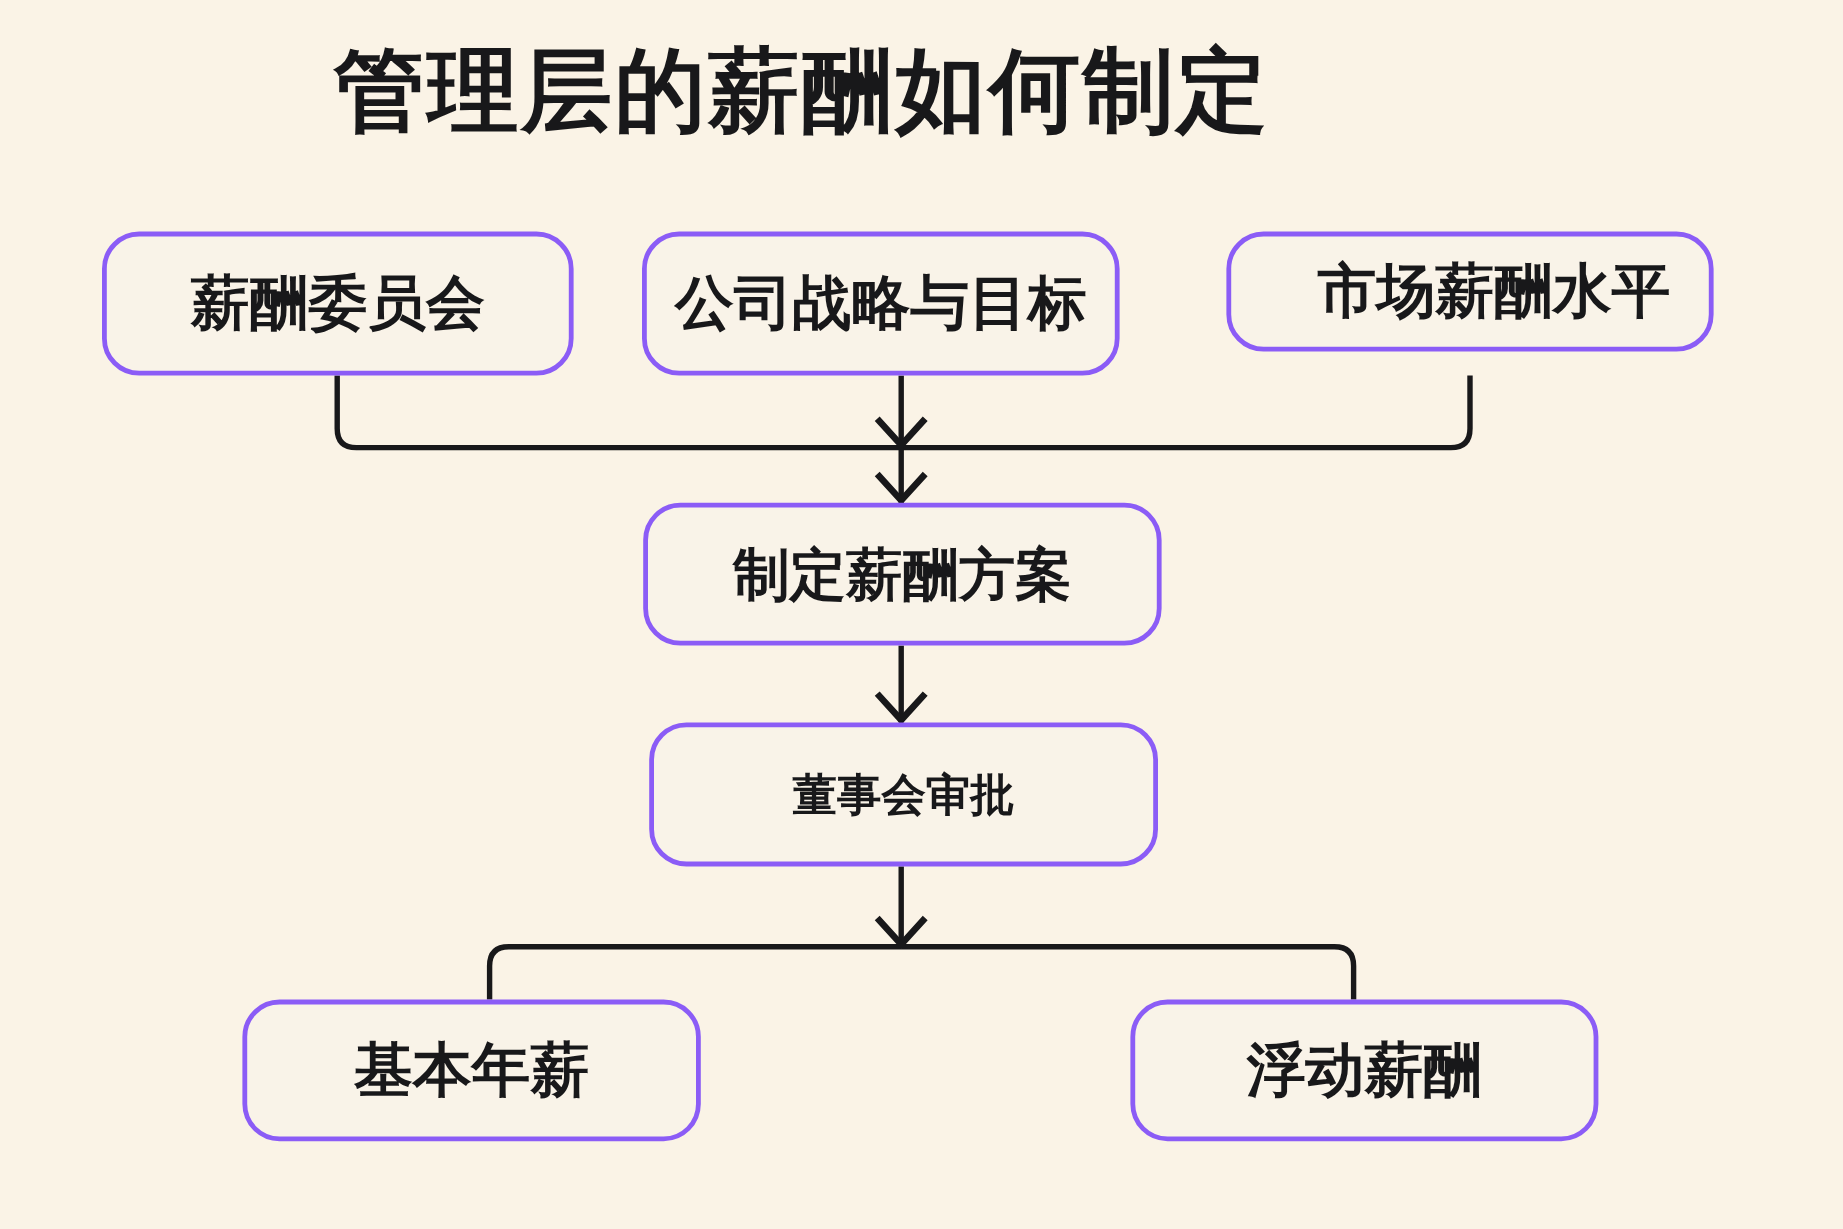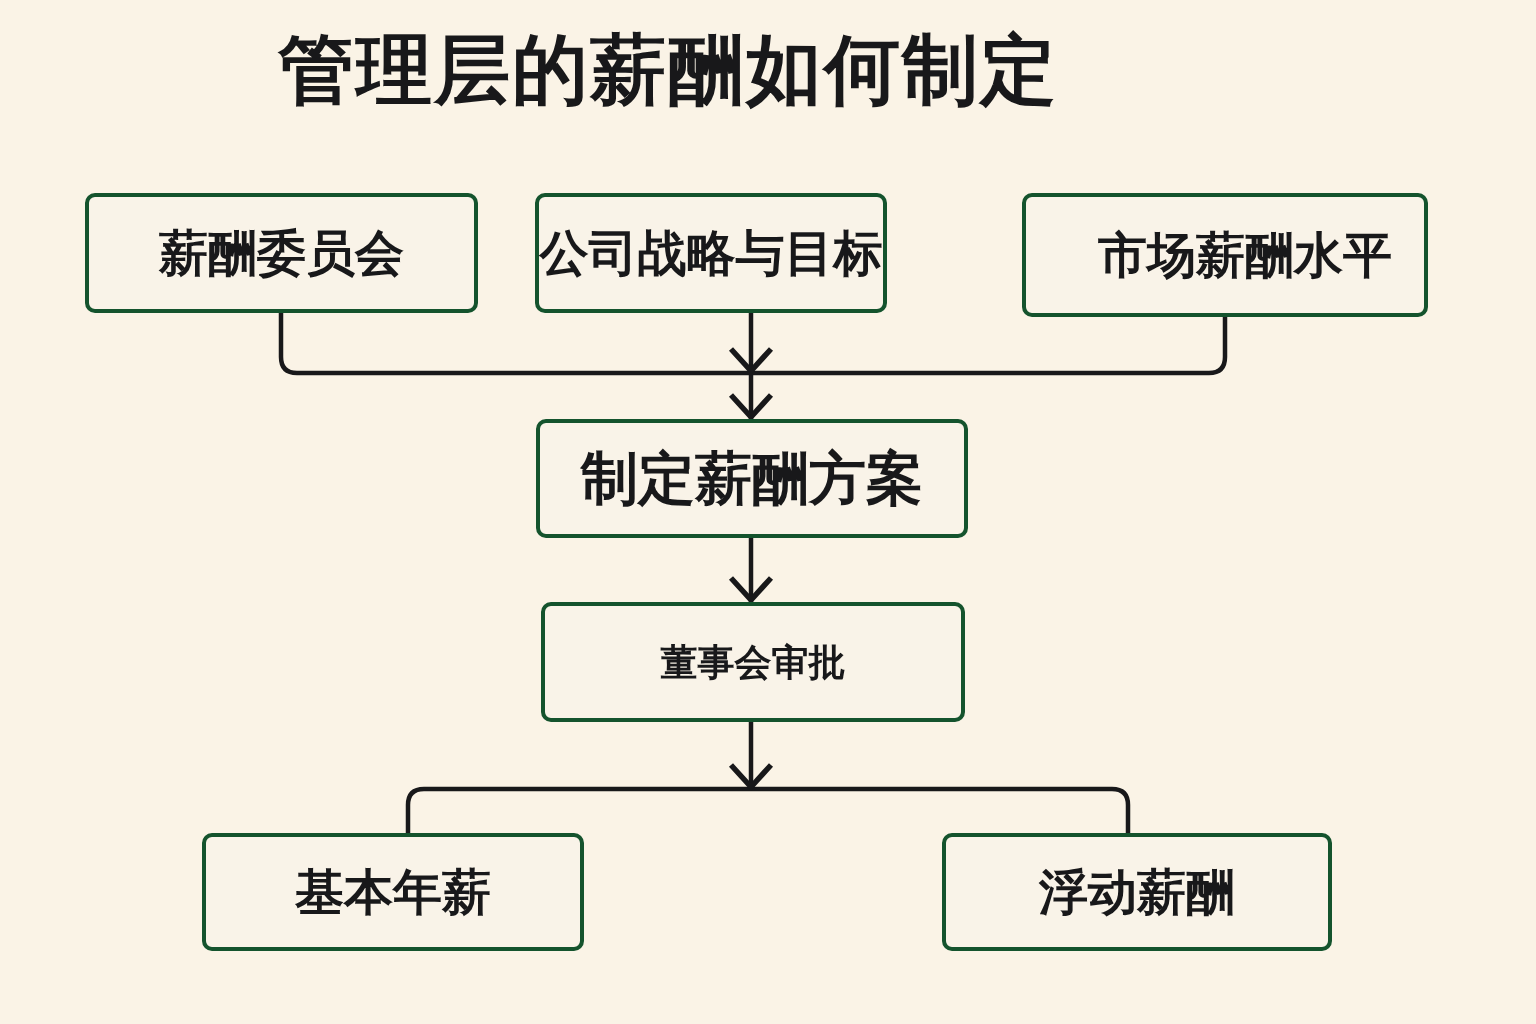--- a/index.html
+++ b/index.html
@@ -32,46 +32,45 @@
     left: 0;
     top: 34px;
     width: 1336px;
     text-align: center;
     font-size: 76px;
     font-weight: 700;
     color: #18181a;
     letter-spacing: 2px;
     line-height: 1.12;
     white-space: nowrap;
-    font-family: Liberation Mono, monospace;
   }
   .node {
     position: absolute;
     box-sizing: border-box;
     background: #f9f3e8;
-    border: 4px solid #14532d;
-    border-radius: 10px;
+    border: 4px solid #8b5cf6;
+    border-radius: 31px;
     display: flex;
     align-items: center;
     justify-content: center;
     color: #18181a;
     font-weight: 700;
     line-height: 1;
     text-align: center;
     white-space: nowrap;
   }
   .node-label {
     display: block;
   }
   
   #node-comp-committee { left: 85px;  top: 193px; width: 393px; height: 120px; font-size: 49px; }
-  #node-strategy      { left: 535px; top: 193px; width: 352px; height: 120px; font-size: 49px; }
-  #node-market        { left: 1022px;top: 193px; width: 406px; height: 124px; font-size: 49px; padding-left: 40px; }
+  #node-strategy      { left: 535px; top: 193px; width: 398px; height: 120px; font-size: 49px; }
+  #node-market        { left: 1022px;top: 193px; width: 406px; height: 100px; font-size: 49px; padding-left: 40px; }
   
-  #node-make-plan     { left: 536px; top: 419px; width: 432px; height: 119px; font-size: 57px; }
+  #node-make-plan     { left: 536px; top: 419px; width: 432px; height: 119px; font-size: 47px; }
   #node-board         { left: 541px; top: 602px; width: 424px; height: 120px; font-size: 37px; }
   
   #node-base-salary   { left: 202px; top: 833px; width: 382px; height: 118px; font-size: 49px; }
   #node-variable-pay  { left: 930px; top: 833px; width: 390px; height: 118px; font-size: 49px; margin-left: 12px; }
 </style>
 </head>
 <body>
 
 <div id="canvas">
 

